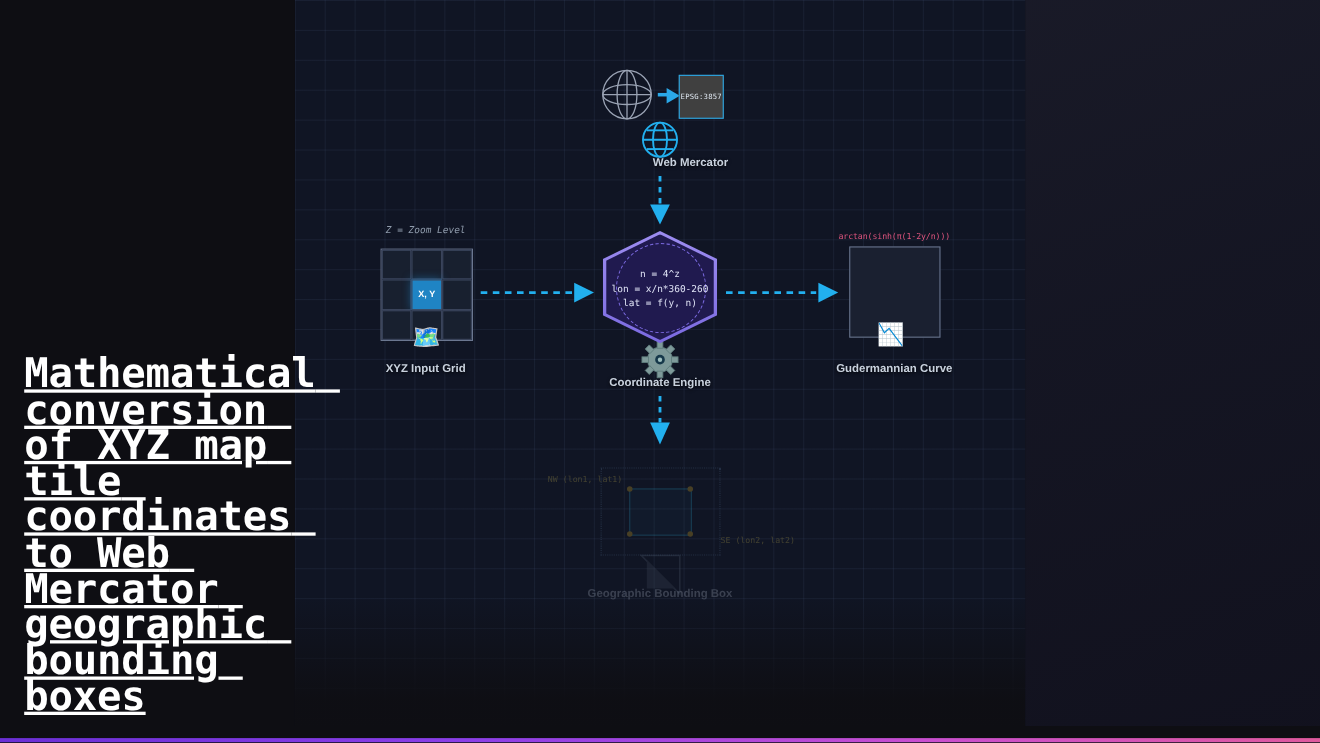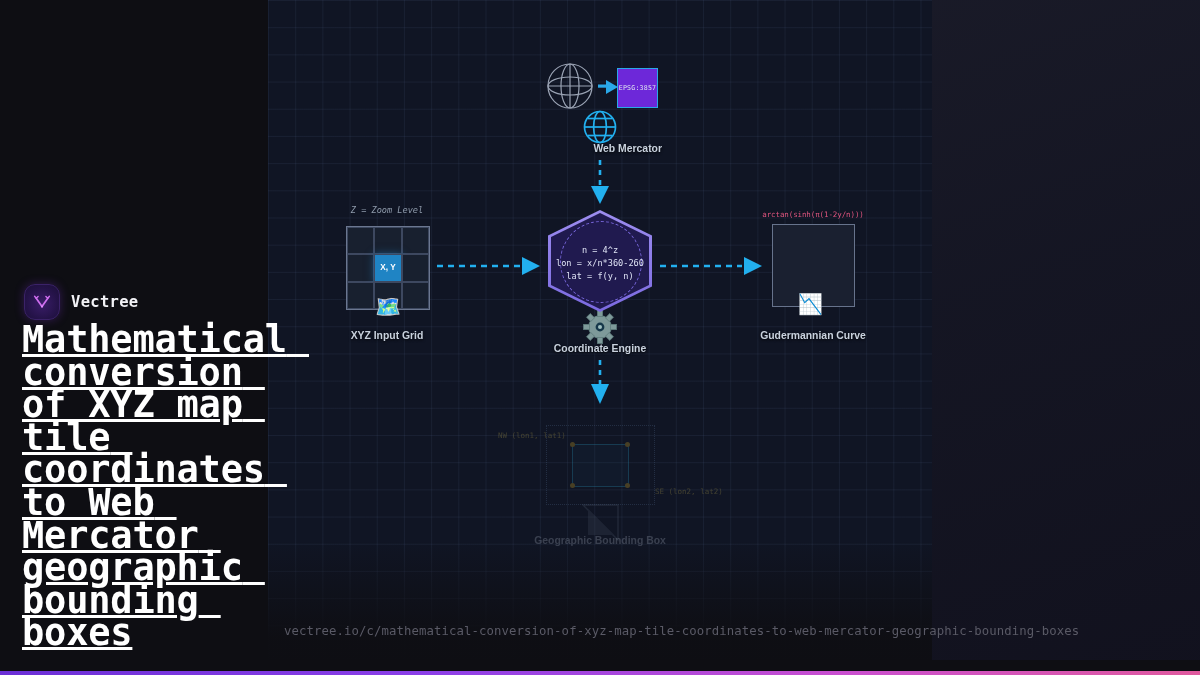--- a/index.html
+++ b/index.html
@@ -135,21 +135,21 @@
   }
   .gud-formula{
     position:absolute;left:757px;top:210px;width:112px;text-align:center;
     color:#e0557f;font-size:7.5px;letter-spacing:-.1px;
     font-family:"DejaVu Sans Mono", monospace;white-space:nowrap;
   }
 
   
   .epsg-box{
     position:absolute;left:617px;top:68px;width:39px;height:38px;
-    background:#6d28d9;border:1.6px solid #2aa8e8;
+    background:#404040;border:1.6px solid #2aa8e8;
     display:flex;align-items:center;justify-content:center;
     color:#dfe7f0;font-size:6.6px;letter-spacing:.2px;
     font-family:"DejaVu Sans Mono", monospace;
   }
 
   
   .bbox-group{position:absolute;left:480px;top:415px;width:240px;height:150px;opacity:.30;}
   .bbox-outer{
     position:absolute;left:66px;top:10px;width:107px;height:78px;
     border:1px dotted #4f6a8a;
@@ -298,30 +298,18 @@
     <div class="bbox-dot" style="left:145px;top:68px;"></div>
     <div class="bbox-lbl" style="left:18px;top:16px;text-align:center;">NW (lon1, lat1)</div>
     <div class="bbox-lbl" style="left:151px;top:72px;margin-left:24px;">SE (lon2, lat2)</div>
     <div class="bbox-caption">Geographic Bounding Box</div>
   </div>
 
   <div class="canvas-fade-b"></div>
   <div class="left-panel"></div>
   <div class="bottom-strip"></div>
 
-  <div class="brand">
-    <div class="brand-logo">
-      <svg width="20" height="20" viewBox="0 0 20 20">
-        <path d="M4.2 6.2 L10 14.6 L15.8 6.2" fill="none" stroke="#d06ff0" stroke-width="1.7" stroke-linecap="round" stroke-linejoin="round"></path>
-        <path d="M4.2 6.2 L2.6 4.2 M4.2 6.2 L6.1 4.4" fill="none" stroke="#d06ff0" stroke-width="1.4" stroke-linecap="round"></path>
-        <path d="M15.8 6.2 L17.4 4.2 M15.8 6.2 L13.9 4.4" fill="none" stroke="#d06ff0" stroke-width="1.4" stroke-linecap="round"></path>
-        <circle cx="10" cy="14.6" r="1.1" fill="#e48bff"></circle>
-      </svg>
-    </div>
-    <div class="brand-name">Vectree</div>
-  </div>
 
   <div class="headline">Mathematical conversion of XYZ map tile coordinates to Web Mercator geographic bounding boxes</div>
 
-  <div class="url">vectree.io/c/mathematical-conversion-of-xyz-map-tile-coordinates-to-web-mercator-geographic-bounding-boxes</div>
 
   <div class="accent-line"></div>
 </div>
 
 </body></html>

